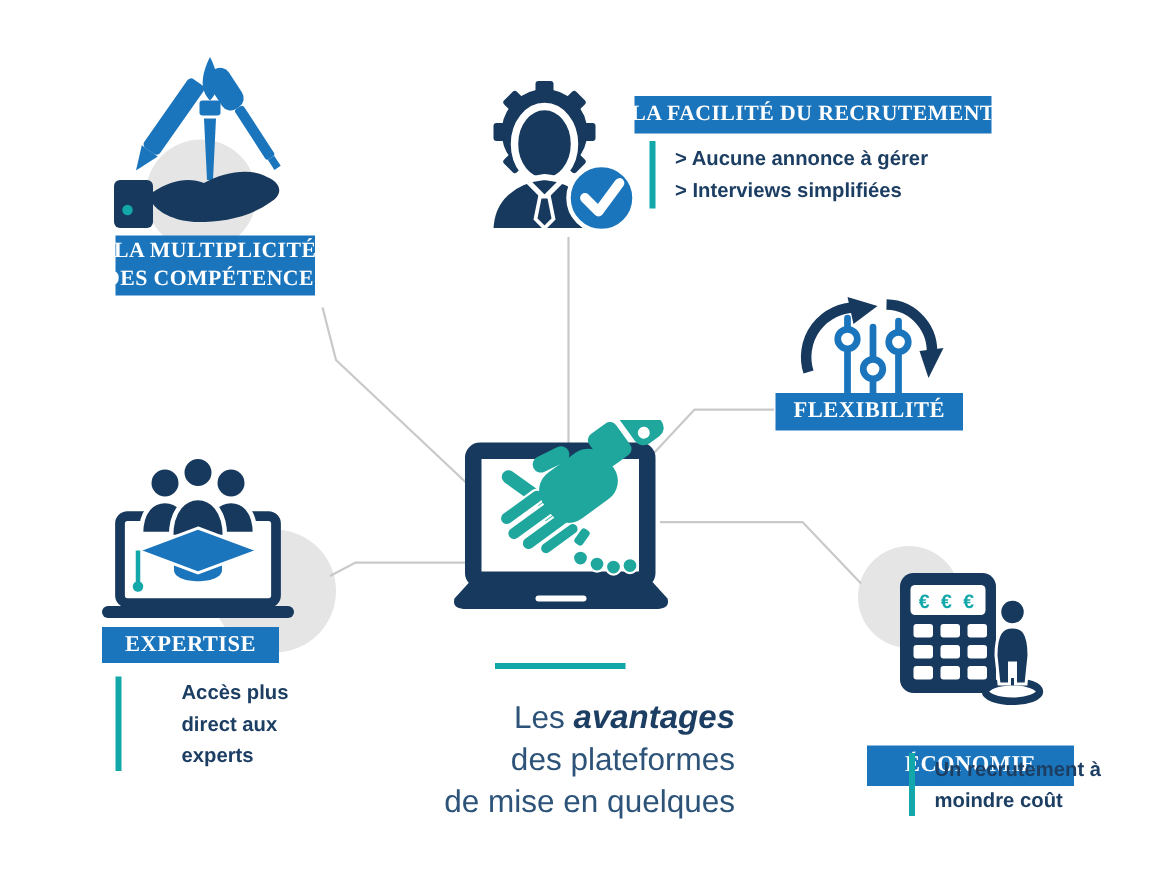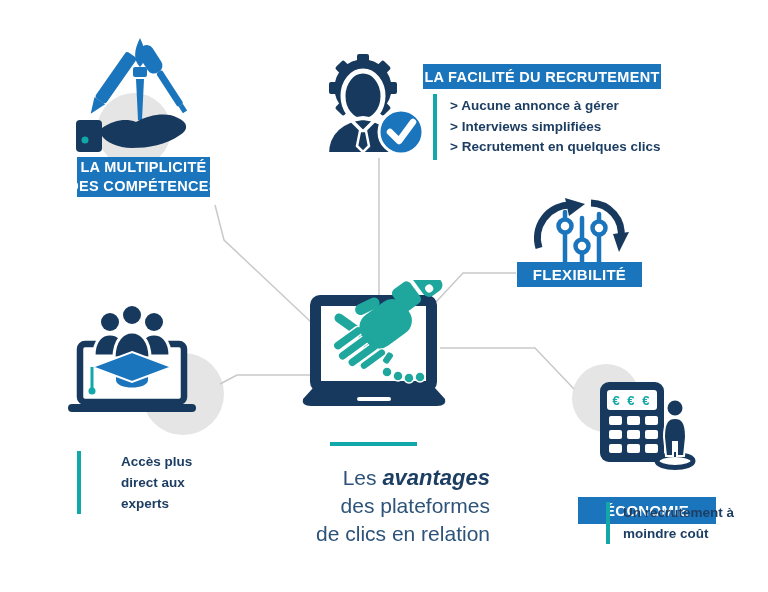--- a/index.html
+++ b/index.html
@@ -5,21 +5,21 @@
   :root{
     --blue:#1b75bc; --navy:#17395e; --teal:#12a7a9; --handshake-teal:#1fa79e;
     --circle-gray:#e5e5e5; --line-gray:#c9c9c9; --title-color:#2d5379; --text-navy:#1d3e63;
   }
   html,body{margin:0;padding:0;background:#fff;}
   .stage{position:relative;width:768px;height:592px;background:#fff;overflow:hidden;
          font-family:"Liberation Sans",sans-serif;}
   .abs{position:absolute;}
   .label-box{position:absolute;background:var(--blue);color:#fff;font-weight:bold;
              display:flex;flex-direction:column;align-items:center;justify-content:center;
-             text-align:center;letter-spacing:.3px;white-space:nowrap;}
+             text-align:center;letter-spacing:.3px;white-space:nowrap;font-family:Liberation Serif, serif;}
   #box-competences{left:77px;top:157px;width:133px;height:40px;font-size:14.5px;line-height:19px;}
   #box-recrutement{left:423px;top:64px;width:238px;height:25px;font-size:14.5px;}
   #box-flexibilite{left:517px;top:262px;width:125px;height:25px;font-size:15px;}
   #box-expertise{left:68px;top:418px;width:118px;height:24px;font-size:15px;}
   #box-economie{left:578px;top:469px;width:138px;height:27px;font-size:15px;margin-top:28px;}
   .note{position:absolute;border-left:4px solid var(--teal);color:var(--text-navy);
         font-weight:bold;font-size:13.5px;padding-left:13px;}
   #bullets-recrutement{left:433px;top:94px;line-height:20.5px;padding-top:2px;padding-bottom:2px;}
   #note-expertise{left:77px;top:451px;width:100px;line-height:21px;padding-left:40px;}
   #note-economie{left:606px;top:502px;width:140px;line-height:21px;}
@@ -193,30 +193,30 @@
       </g>
     </g>
   </svg>
 
   <div class="label-box" id="box-competences">
     <div>LA MULTIPLICITÉ</div>
     <div>DES COMPÉTENCES</div>
   </div>
   <div class="label-box" id="box-recrutement">LA FACILITÉ DU RECRUTEMENT</div>
   <div class="label-box" id="box-flexibilite">FLEXIBILITÉ</div>
+  <div class="label-box" id="box-expertise">EXPERTISE</div>
   <div class="label-box" id="box-economie">ÉCONOMIE</div>
 
   <div class="note" id="bullets-recrutement">
     <div>&gt; Aucune annonce à gérer</div>
     <div>&gt; Interviews simplifiées</div>
-    <div>&gt; Recrutement en quelques clics</div>
   </div>
   <div class="note" id="note-expertise">Accès plus direct aux experts</div>
   <div class="note" id="note-economie">Un recrutement à moindre coût</div>
 
   <div class="divider"></div>
   <div class="title">
     <div><span>Les</span> <em class="hl">avantages</em></div>
     <div>des plateformes</div>
-    <div>de clics en relation</div>
+    <div>de mise en quelques</div>
   </div>
 
 </div>
 
 </body></html>

